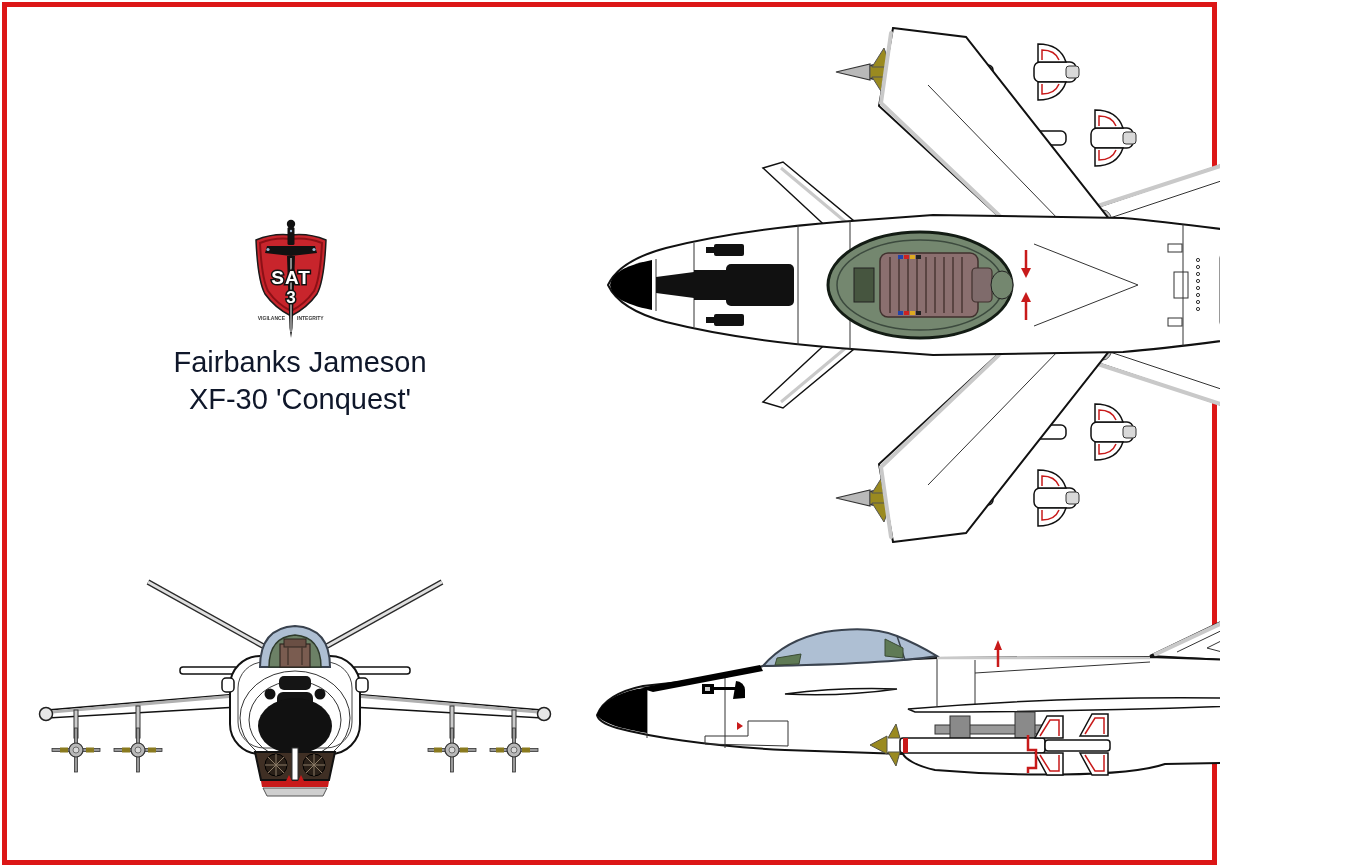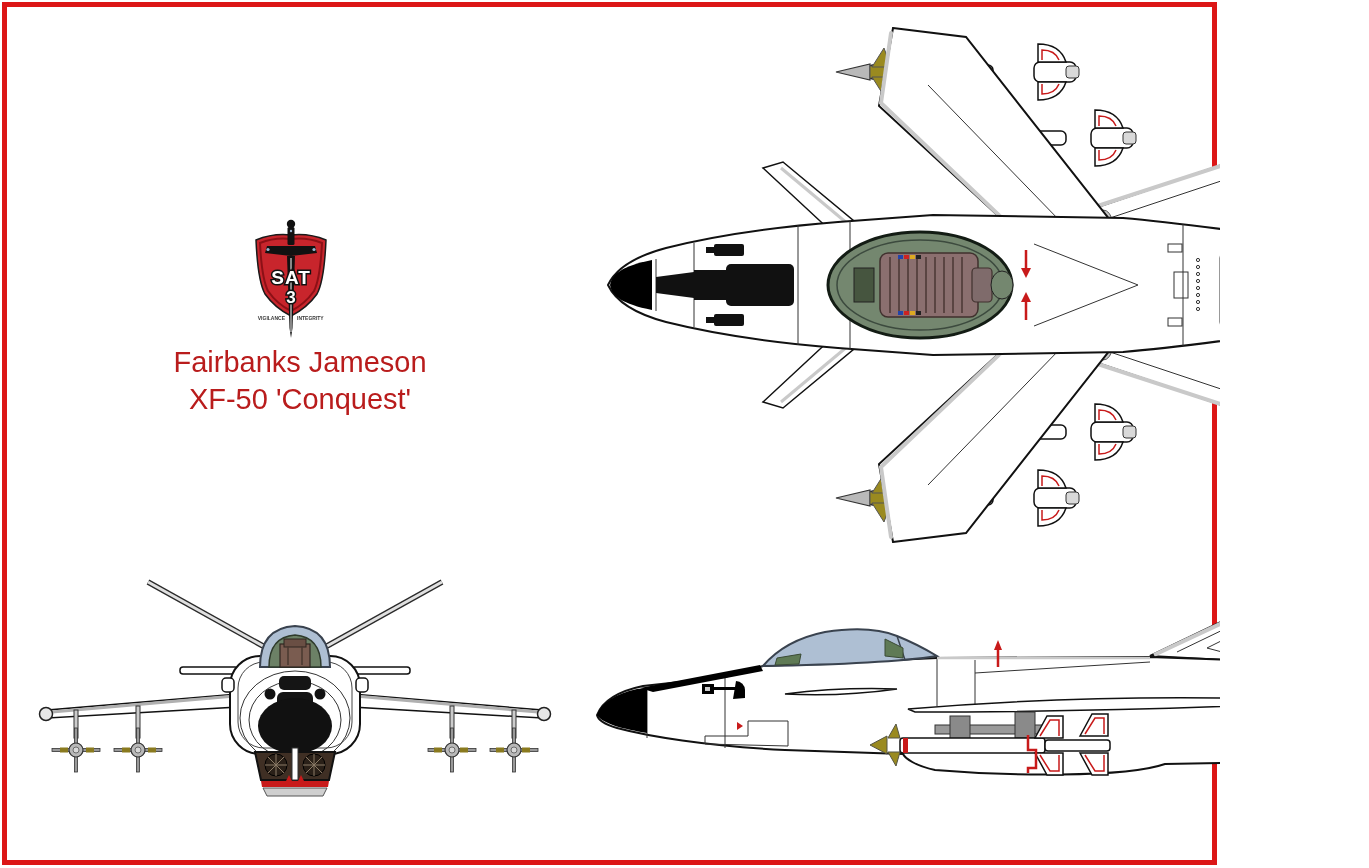--- a/index.html
+++ b/index.html
@@ -14,21 +14,21 @@
     position:relative; width:1220px; height:868px; background:#ffffff;
     font-family:"Liberation Sans", sans-serif; overflow:hidden; box-sizing:border-box;
   }
   .frame{
     position:absolute; left:2px; top:2px; right:3px; bottom:3px;
     border:5px solid var(--border-red); pointer-events:none;
   }
   .abs{position:absolute;}
   .title-block{
     position:absolute; left:135px; top:344px; width:330px;
-    text-align:center; color:#b91c1c; font-size:29px; line-height:37px;
+    text-align:center; color:#0f172a; font-size:29px; line-height:37px;
     font-family:"Liberation Sans", sans-serif; letter-spacing:0px;
   }
   
   .wp{fill:#ffffff;stroke:var(--outline);stroke-width:2;}
   .wp15{fill:#ffffff;stroke:var(--outline);stroke-width:1.5;}
   .pl{fill:none;stroke:var(--pline);stroke-width:1;}
   .blk{fill:#111111;stroke:none;}
   .le{fill:none;stroke:var(--legray);stroke-width:4;stroke-linecap:round;}
   .redmk{fill:var(--red);stroke:none;}
   .redln{fill:none;stroke:var(--red);stroke-width:2.5;}
@@ -56,21 +56,21 @@
       <line x1="58" y1="70" x2="58" y2="144" stroke="#ffffff" stroke-width="1"></line>
     </g>
     <text x="58" y="96" text-anchor="middle" font-size="19" font-weight="bold" fill="#ffffff" stroke="#111111" stroke-width="3" paint-order="stroke" letter-spacing="1">SAT</text>
     <text x="58" y="115" text-anchor="middle" font-size="17" font-weight="bold" fill="#ffffff" stroke="#111111" stroke-width="3" paint-order="stroke">3</text>
     <text x="52" y="132" text-anchor="end" font-size="5" font-weight="bold" fill="#3a3a3a">VIGILANCE</text>
     <text x="64" y="132" text-anchor="start" font-size="5" font-weight="bold" fill="#3a3a3a">INTEGRITY</text>
   </svg>
 
   <div class="title-block">
     <div>Fairbanks Jameson</div>
-    <div>XF-50 'Conquest'</div>
+    <div>XF-30 'Conquest'</div>
   </div>
 
   <svg class="abs" style="left:598px;top:10px;" width="755" height="548" viewBox="0 0 755 548">
 
     <g id="tv-half">
 
       <g>
         <path d="M467,208 L680,136 Q716,126 718,160 Q719,186 700,198 L642,268 L552,256 Z" class="wp"></path>
         <polyline points="472,205 678,138" class="le"></polyline>
         <path d="M680,136 Q716,126 718,160" fill="none" stroke="#c9c9c9" stroke-width="5"></path>

